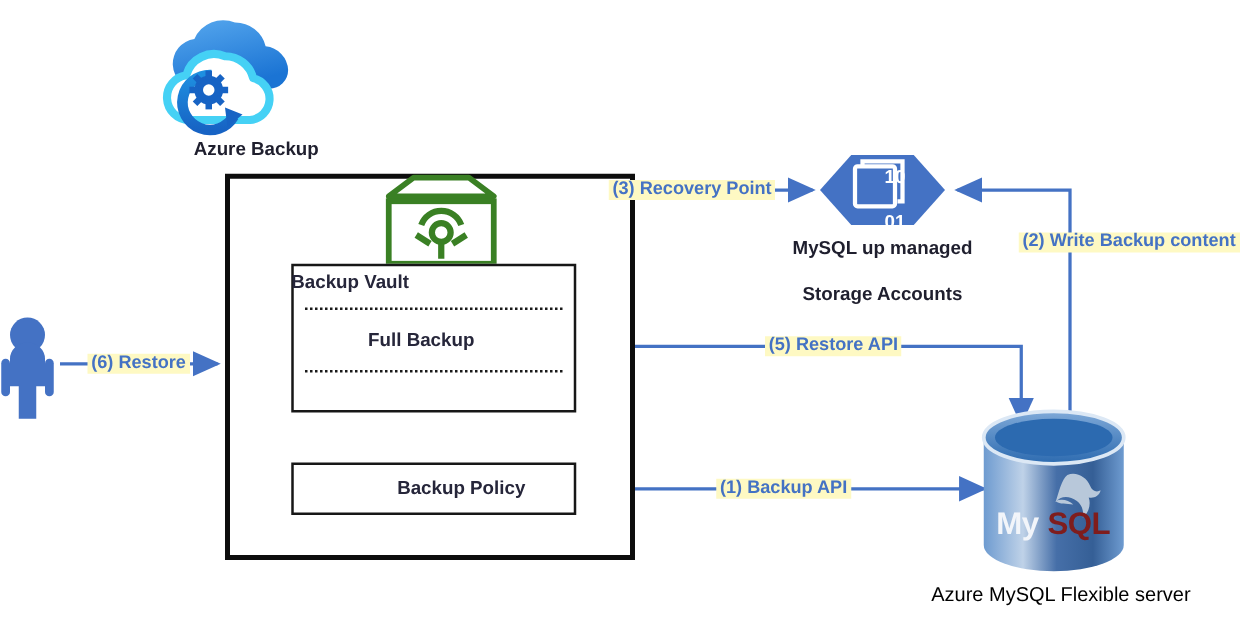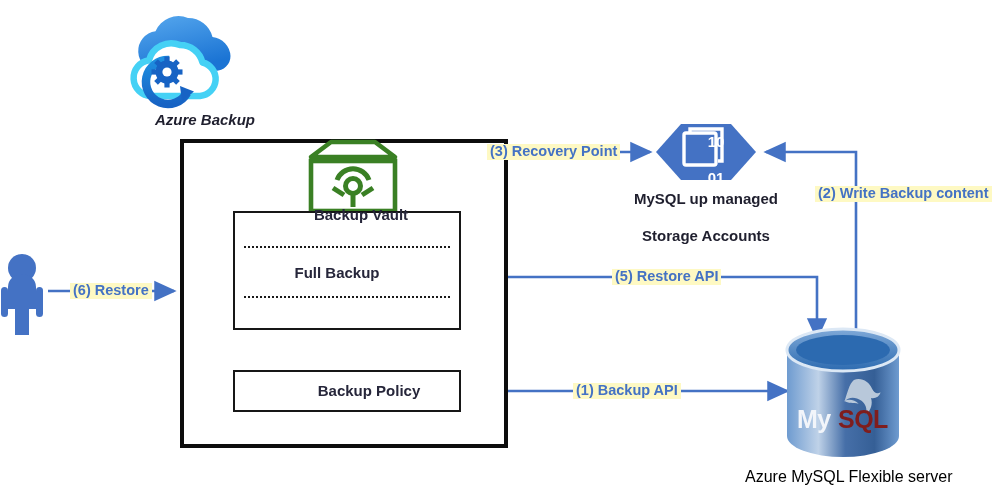--- a/index.html
+++ b/index.html
@@ -81,40 +81,40 @@
         <rect x="-15.5" y="-2.6" width="7" height="5.2"></rect>
         <rect x="8.5" y="-2.6" width="7" height="5.2"></rect>
         <rect x="-2.6" y="-15.5" width="5.2" height="7" transform="rotate(45)"></rect>
         <rect x="-2.6" y="8.5" width="5.2" height="7" transform="rotate(45)"></rect>
         <rect x="-15.5" y="-2.6" width="7" height="5.2" transform="rotate(45)"></rect>
         <rect x="8.5" y="-2.6" width="7" height="5.2" transform="rotate(45)"></rect>
       </g>
       <circle r="4.6" fill="#ffffff"></circle>
     </g>
   </svg>
-  <div class="dark-lbl" style="left:145px;top:111px;width:120px;font-style:italic;">Azure Backup</div>
+  <div class="dark-lbl" style="left:145px;top:111px;width:120px;">Azure Backup</div>
 
   <div class="outer-box"></div>
 
   <svg class="layer">
     <g stroke="#3A8024" fill="none" stroke-width="4.6">
       <path d="M311,157 L331,142 L375,142 L395,157 z" stroke-linejoin="round"></path>
       <rect x="311" y="161" width="84" height="50"></rect>
     </g>
     <g transform="translate(353,186)" fill="none" stroke="#3A8024" stroke-width="5">
       <path d="M-16,-6 a17,17 0 0 1 32,0"></path>
       <circle r="7.5"></circle>
       <path d="M-20,2 l11,7"></path>
         <path d="M20,2 l-11,7"></path>
         <path d="M0,9 l0,12"></path>
     </g>
   </svg>
 
   <div class="vault-box"></div>
-  <div class="box-txt" style="left:233px;top:206px;width:256px;text-align:center;">Backup Vault</div>
+  <div class="box-txt" style="left:233px;top:217px;width:256px;">Backup Vault</div>
   <div class="dotline" style="top:246px;"></div>
   <div class="box-txt" style="left:233px;top:264px;width:208px;text-align:center;">Full Backup</div>
   <div class="dotline" style="top:296px;"></div>
 
   <div class="policy-box"></div>
   <div class="box-txt" style="left:233px;top:382px;width:272px;text-align:center;">Backup Policy</div>
 
   <svg class="layer">
     <path d="M681,124 L731,124 L756,152 L731,180 L681,180 L656,152 z" fill="#4472C4"></path>
     <g fill="none" stroke="#ffffff" stroke-width="3.4">

